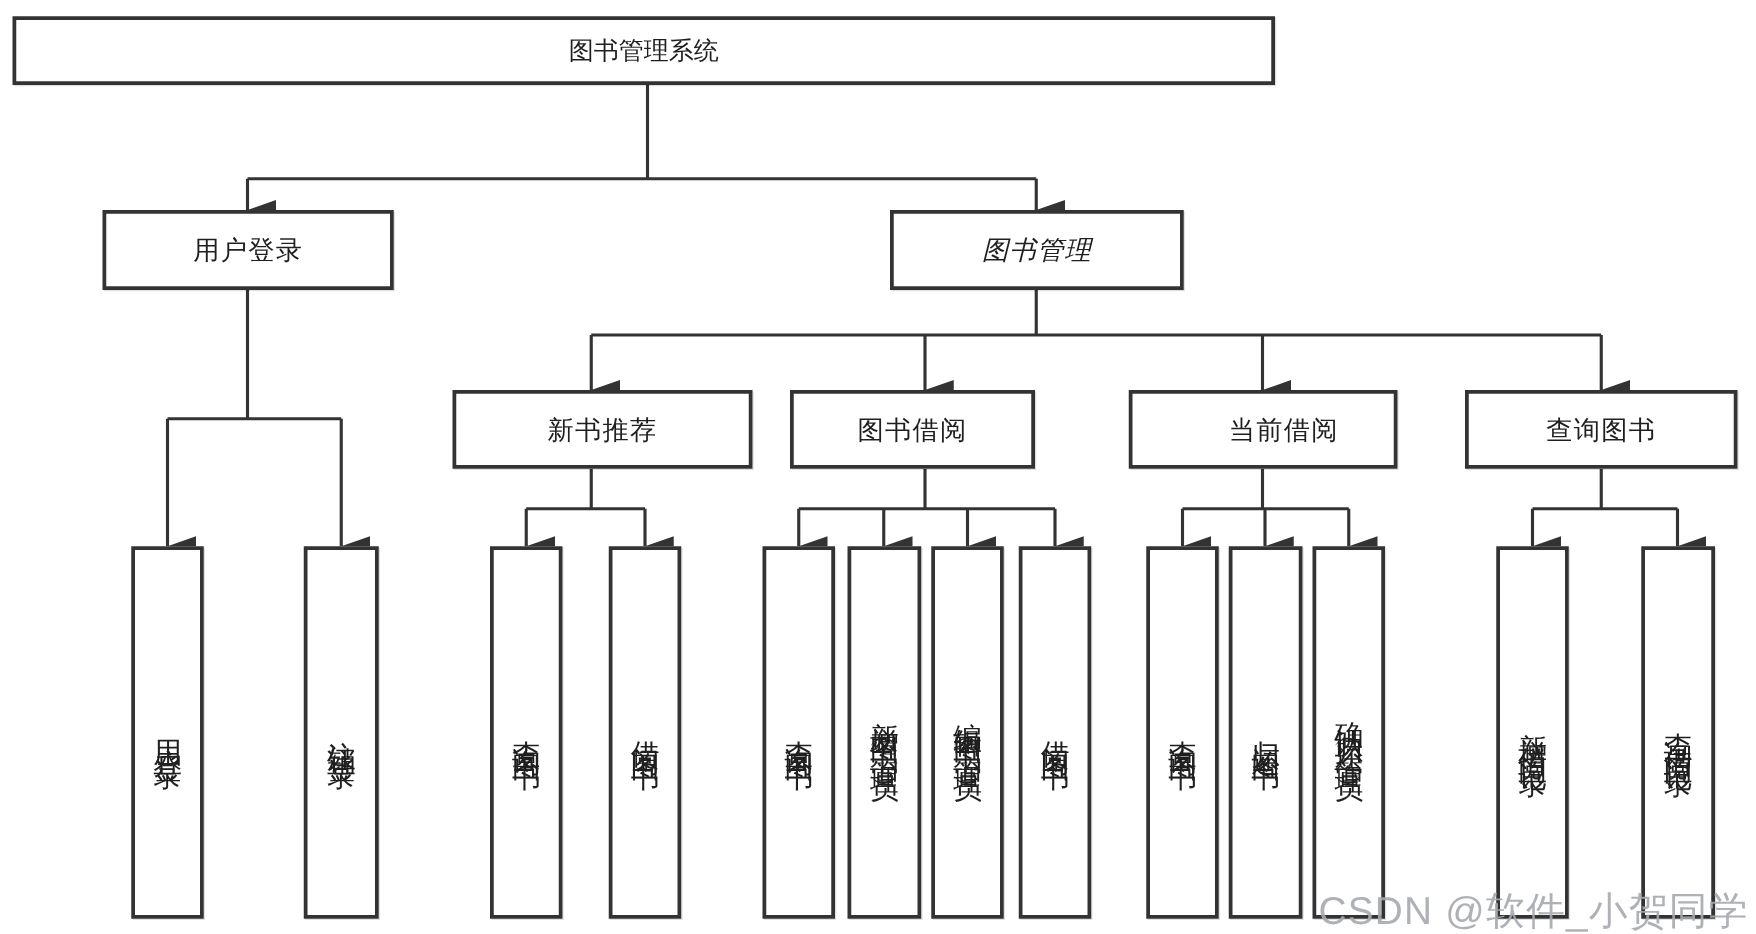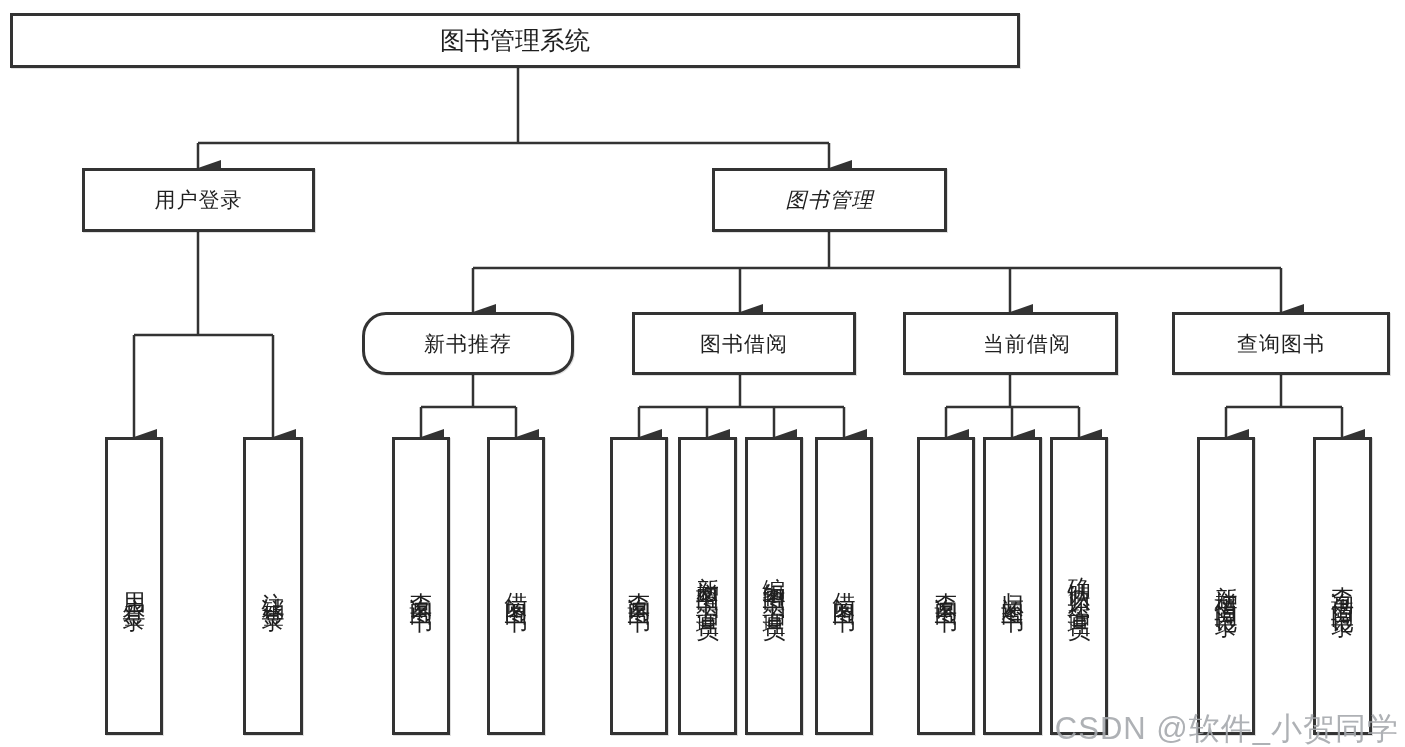--- a/index.html
+++ b/index.html
@@ -15,21 +15,21 @@
   }
   #wires{position:absolute;left:0;top:0;width:1405px;height:747px;}
   #wires .conn{stroke:var(--line);stroke-width:2.5;fill:none;}
   #wires marker path{fill:var(--line);}
   .node{
     position:absolute;box-sizing:border-box;border:3px solid var(--line);
     background:#fff;display:flex;align-items:center;justify-content:center;
     box-shadow:1px 1px 0 rgba(0,0,0,0.12);
   }
   .h-node{font-size:21px;letter-spacing:1px;white-space:nowrap;}
-  .root-node{font-size:25px;}
+  .root-node{font-size:20px;}
   .v-node span{
     writing-mode:vertical-rl;text-orientation:mixed;
     font-size:23px;letter-spacing:6px;line-height:1;white-space:nowrap;
   }
   .watermark{
     position:absolute;right:6px;top:708px;font-size:31px;letter-spacing:1px;
     color:var(--wm);white-space:nowrap;z-index:5;opacity:.9;
   }
 </style>
 </head>
@@ -103,24 +103,24 @@
     <span>图书管理系统</span>
   </div>
 
   <div class="node h-node" style="left:82px;top:168px;width:233px;height:64px;">
     <span>用户登录</span>
   </div>
   <div class="node h-node" style="left:712px;top:168px;width:235px;height:64px;font-style:italic;">
     <span>图书管理</span>
   </div>
 
-  <div class="node h-node" style="left:362px;top:312px;width:212px;height:63px;border-radius:24px;">
+  <div class="node h-node" style="left:362px;top:312px;width:240px;height:63px;">
     <span>新书推荐</span>
   </div>
-  <div class="node h-node" style="left:632px;top:312px;width:224px;height:63px;">
+  <div class="node h-node" style="left:632px;top:312px;width:196px;height:63px;">
     <span>图书借阅</span>
   </div>
   <div class="node h-node" style="left:903px;top:312px;width:215px;height:63px;padding-left:33px;">
     <span>当前借阅</span>
   </div>
   <div class="node h-node" style="left:1172px;top:312px;width:218px;height:63px;">
     <span>查询图书</span>
   </div>
 
   <div class="node v-node" style="left:105px;top:437px;width:58px;height:298px;">

